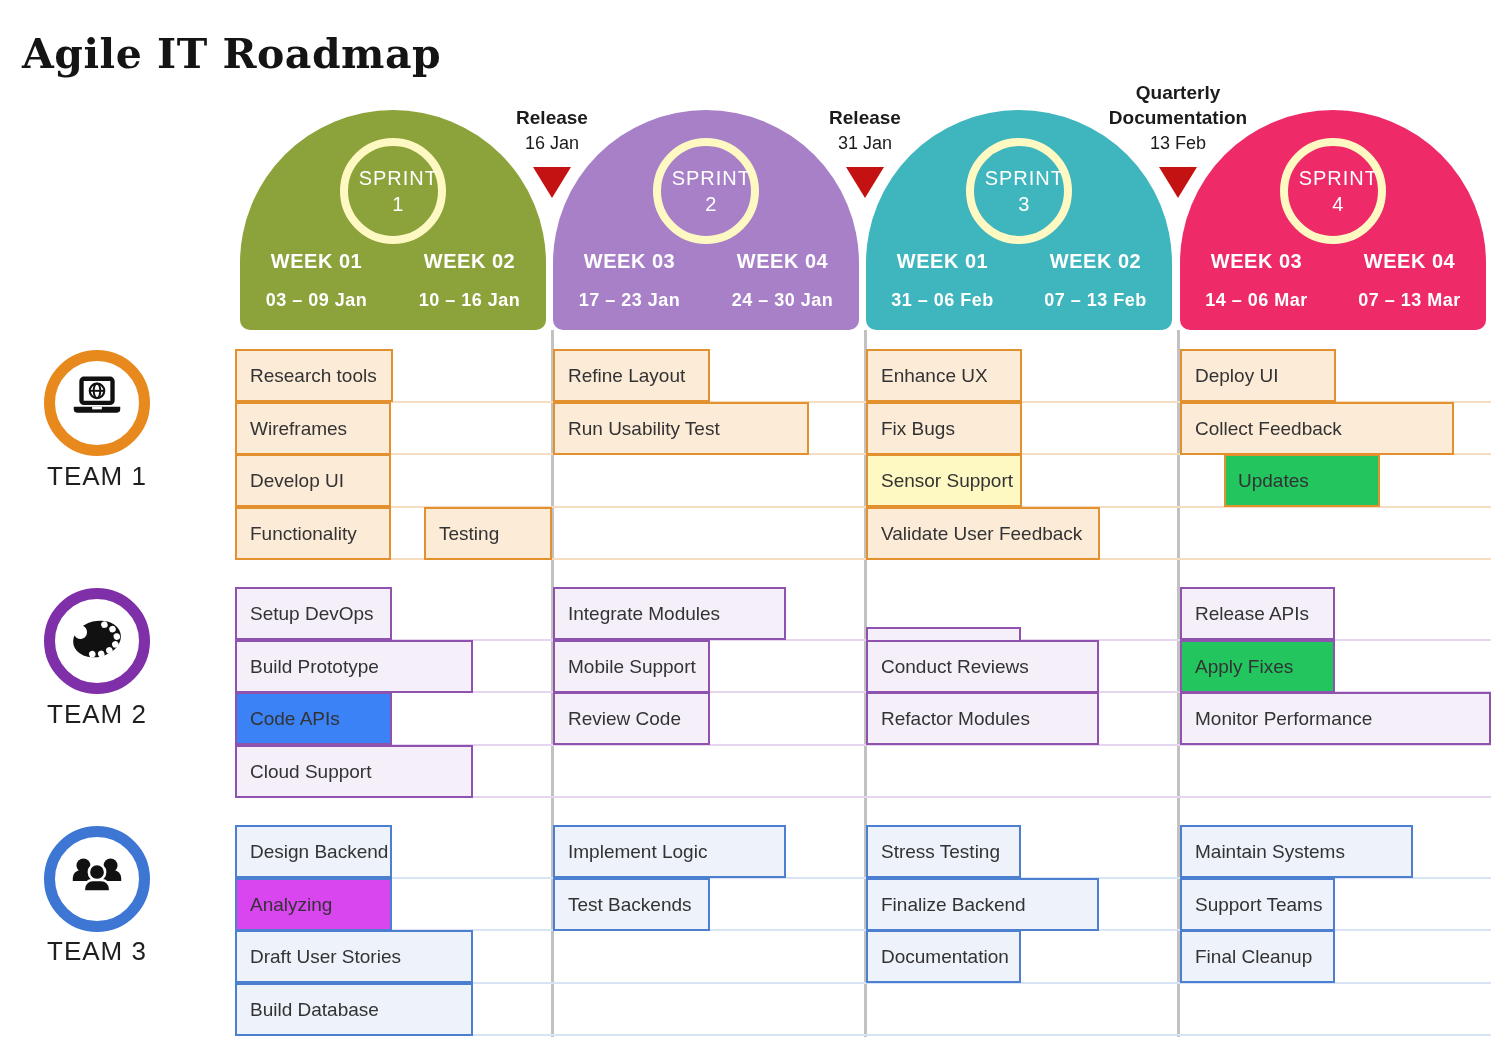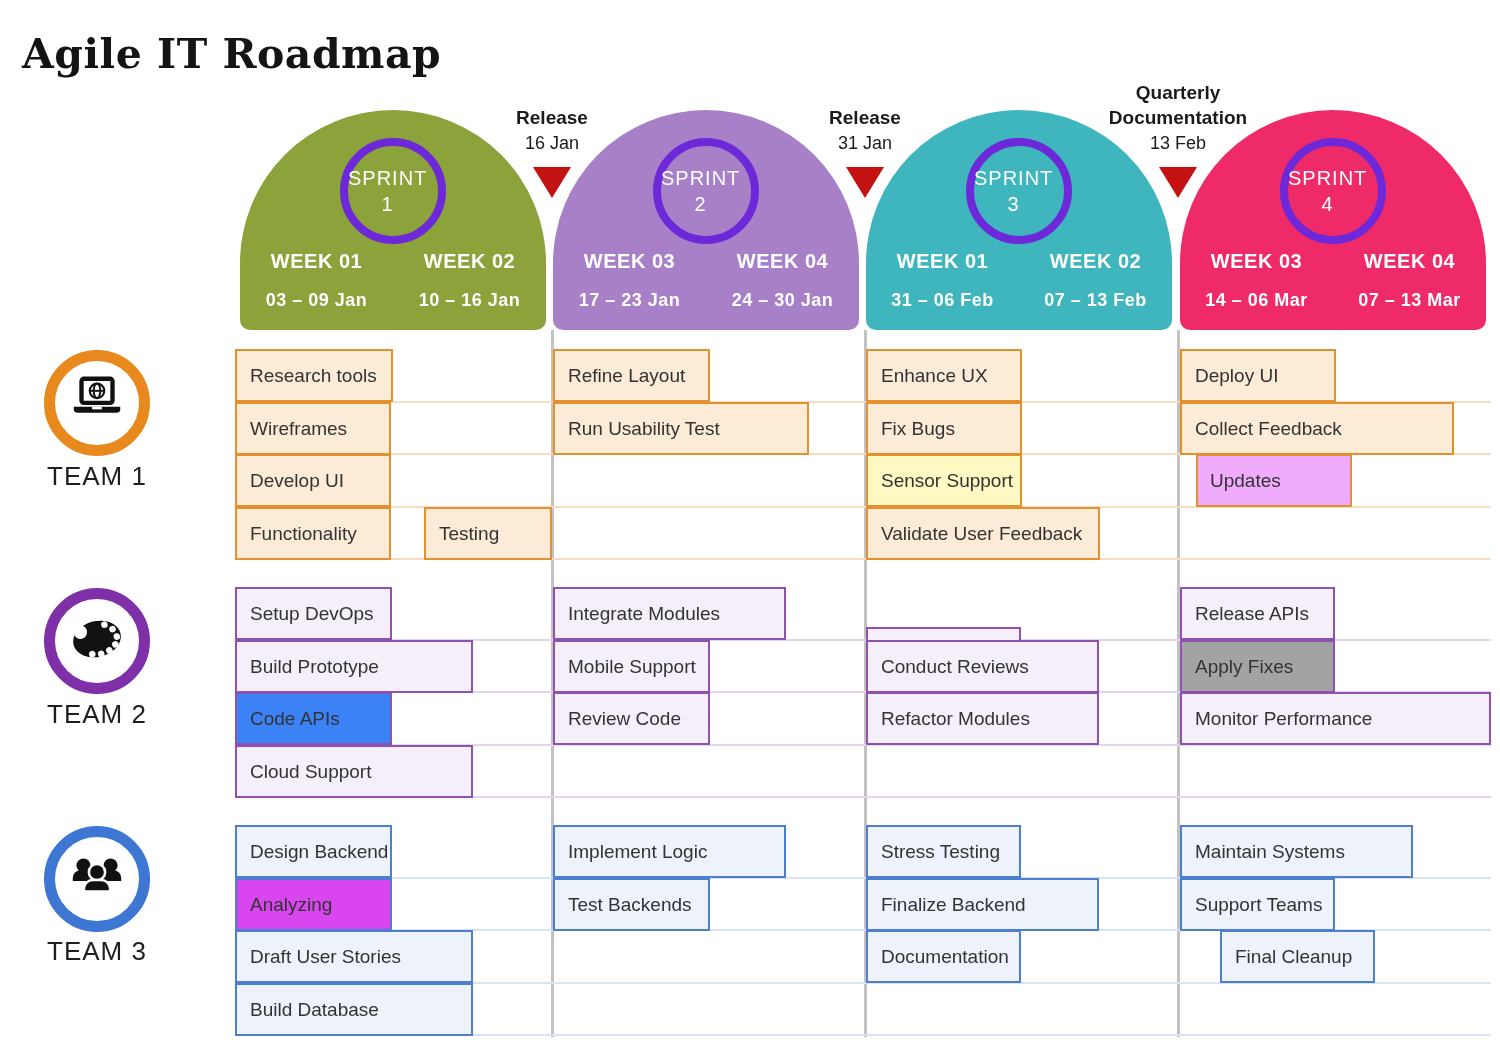--- a/index.html
+++ b/index.html
@@ -5,22 +5,22 @@
   html,body{margin:0;padding:0;background:#fff;}
   body{width:1500px;height:1061px;position:relative;overflow:hidden;
        font-family:"Liberation Sans",sans-serif;}
   .page-title{position:absolute;left:22px;top:30px;margin:0;
        font-family:"DejaVu Serif",serif;font-weight:bold;font-size:41px;color:#141414;
        letter-spacing:0.5px;}
   
   .dome{position:absolute;top:110px;width:306px;height:220px;
         border-radius:153px 153px 10px 10px;}
   .sprint-circle{position:absolute;left:50%;top:28px;transform:translateX(-50%);
-        width:106px;height:106px;border:8px solid #6d28d9;border-radius:50%;
-        box-sizing:border-box;display:flex;align-items:center;justify-content:flex-start;
+        width:106px;height:106px;border:8px solid #fef9c3;border-radius:50%;
+        box-sizing:border-box;display:flex;align-items:center;justify-content:flex-end;
         text-align:center;color:#fff;font-size:20px;line-height:1.3;letter-spacing:1px;}
   .weeks{position:absolute;left:0;right:0;top:140px;display:flex;}
   .week{flex:1;text-align:center;color:#fff;font-weight:bold;}
   .week-label{font-size:20px;letter-spacing:0.5px;}
   .week-dates{font-size:18px;margin-top:17px;letter-spacing:0.5px;}
   
   .milestone{position:absolute;width:240px;height:122px;top:76px;
         display:flex;flex-direction:column;align-items:center;justify-content:flex-end;}
   .milestone-label{font-weight:bold;font-size:19px;color:#1b1b1b;text-align:center;line-height:1.32;}
   .milestone-date{font-size:18px;color:#1b1b1b;margin-top:3px;}
@@ -192,42 +192,42 @@
     <div class="bar" style="left: 235px; top: 349px; width: 158px; background: rgb(252, 235, 215); border-color: rgb(226, 145, 46);">Research tools</div>
     <div class="bar" style="left: 553px; top: 349px; width: 157px; background: rgb(252, 235, 215); border-color: rgb(226, 145, 46);">Refine Layout</div>
     <div class="bar" style="left: 866px; top: 349px; width: 156px; background: rgb(252, 235, 215); border-color: rgb(226, 145, 46);">Enhance UX</div>
     <div class="bar" style="left: 1180px; top: 349px; width: 156px; background: rgb(252, 235, 215); border-color: rgb(226, 145, 46);">Deploy UI</div>
     <div class="bar" style="left: 235px; top: 402px; width: 156px; background: rgb(252, 235, 215); border-color: rgb(226, 145, 46);">Wireframes</div>
     <div class="bar" style="left: 553px; top: 402px; width: 256px; background: rgb(252, 235, 215); border-color: rgb(226, 145, 46);">Run Usability Test</div>
     <div class="bar" style="left: 866px; top: 402px; width: 156px; background: rgb(252, 235, 215); border-color: rgb(226, 145, 46);">Fix Bugs</div>
     <div class="bar" style="left: 1180px; top: 402px; width: 274px; background: rgb(252, 235, 215); border-color: rgb(226, 145, 46);">Collect Feedback</div>
     <div class="bar" style="left: 235px; top: 454px; width: 156px; background: rgb(252, 235, 215); border-color: rgb(226, 145, 46);">Develop UI</div>
     <div class="bar" style="left: 866px; top: 454px; width: 156px; background: #fef9c3; border-color: rgb(226, 145, 46);">Sensor Support</div>
-    <div class="bar" style="left: 1196px; top: 454px; width: 156px; background: #f0abfc; border-color: rgb(226, 145, 46); padding-left: 12px;">Updates</div>
+    <div class="bar" style="left: 1224px; top: 454px; width: 156px; background: #22c55e; border-color: rgb(226, 145, 46); padding-left: 12px;">Updates</div>
     <div class="bar" style="left: 235px; top: 507px; width: 156px; background: rgb(252, 235, 215); border-color: rgb(226, 145, 46);">Functionality</div>
     <div class="bar" style="left: 424px; top: 507px; width: 128px; background: rgb(252, 235, 215); border-color: rgb(226, 145, 46);">Testing</div>
     <div class="bar" style="left: 866px; top: 507px; width: 234px; background: rgb(252, 235, 215); border-color: rgb(226, 145, 46);">Validate User Feedback</div>
     <div class="bar" style="left: 235px; top: 587px; width: 157px; background: rgb(244, 239, 249); border-color: rgb(143, 82, 174);">Setup DevOps</div>
     <div class="bar" style="left: 553px; top: 587px; width: 233px; background: rgb(244, 239, 249); border-color: rgb(143, 82, 174);">Integrate Modules</div>
     <div class="bar" style="left: 866px; top: 587px; width: 155px; background: rgb(244, 239, 249); border-color: rgb(143, 82, 174); margin-top: 40px;">Optimize Code</div>
     <div class="bar" style="left: 1180px; top: 587px; width: 155px; background: rgb(244, 239, 249); border-color: rgb(143, 82, 174);">Release APIs</div>
     <div class="bar" style="left: 235px; top: 640px; width: 238px; background: rgb(244, 239, 249); border-color: rgb(143, 82, 174);">Build Prototype</div>
     <div class="bar" style="left: 553px; top: 640px; width: 157px; background: rgb(244, 239, 249); border-color: rgb(143, 82, 174);">Mobile Support</div>
     <div class="bar" style="left: 866px; top: 640px; width: 233px; background: rgb(244, 239, 249); border-color: rgb(143, 82, 174);">Conduct Reviews</div>
-    <div class="bar" style="left: 1180px; top: 640px; width: 155px; background: #a3a3a3; border-color: rgb(143, 82, 174);">Apply Fixes</div>
+    <div class="bar" style="left: 1180px; top: 640px; width: 155px; background: #22c55e; border-color: rgb(143, 82, 174);">Apply Fixes</div>
     <div class="bar" style="left: 235px; top: 692px; width: 157px; background: #3b82f6; border-color: rgb(143, 82, 174);">Code APIs</div>
     <div class="bar" style="left: 553px; top: 692px; width: 157px; background: rgb(244, 239, 249); border-color: rgb(143, 82, 174);">Review Code</div>
     <div class="bar" style="left: 866px; top: 692px; width: 233px; background: rgb(244, 239, 249); border-color: rgb(143, 82, 174);">Refactor Modules</div>
     <div class="bar" style="left: 1180px; top: 692px; width: 311px; background: rgb(244, 239, 249); border-color: rgb(143, 82, 174);">Monitor Performance</div>
     <div class="bar" style="left: 235px; top: 745px; width: 238px; background: rgb(244, 239, 249); border-color: rgb(143, 82, 174);">Cloud Support</div>
     <div class="bar" style="left: 235px; top: 825px; width: 157px; background: rgb(237, 242, 251); border-color: rgb(76, 127, 208);">Design Backend</div>
     <div class="bar" style="left: 553px; top: 825px; width: 233px; background: rgb(237, 242, 251); border-color: rgb(76, 127, 208);">Implement Logic</div>
     <div class="bar" style="left: 866px; top: 825px; width: 155px; background: rgb(237, 242, 251); border-color: rgb(76, 127, 208);">Stress Testing</div>
     <div class="bar" style="left: 1180px; top: 825px; width: 233px; background: rgb(237, 242, 251); border-color: rgb(76, 127, 208);">Maintain Systems</div>
     <div class="bar" style="left: 235px; top: 878px; width: 157px; background: #d946ef; border-color: rgb(76, 127, 208);">Analyzing</div>
     <div class="bar" style="left: 553px; top: 878px; width: 157px; background: rgb(237, 242, 251); border-color: rgb(76, 127, 208);">Test Backends</div>
     <div class="bar" style="left: 866px; top: 878px; width: 233px; background: rgb(237, 242, 251); border-color: rgb(76, 127, 208);">Finalize Backend</div>
     <div class="bar" style="left: 1180px; top: 878px; width: 155px; background: rgb(237, 242, 251); border-color: rgb(76, 127, 208);">Support Teams</div>
     <div class="bar" style="left: 235px; top: 930px; width: 238px; background: rgb(237, 242, 251); border-color: rgb(76, 127, 208);">Draft User Stories</div>
     <div class="bar" style="left: 866px; top: 930px; width: 155px; background: rgb(237, 242, 251); border-color: rgb(76, 127, 208);">Documentation</div>
-    <div class="bar" style="left: 1180px; top: 930px; width: 155px; background: rgb(237, 242, 251); border-color: rgb(76, 127, 208); margin-left: 40px;">Final Cleanup</div>
+    <div class="bar" style="left: 1180px; top: 930px; width: 155px; background: rgb(237, 242, 251); border-color: rgb(76, 127, 208);">Final Cleanup</div>
     <div class="bar" style="left: 235px; top: 983px; width: 238px; background: rgb(237, 242, 251); border-color: rgb(76, 127, 208);">Build Database</div>
   </div>
 
 </body></html>

